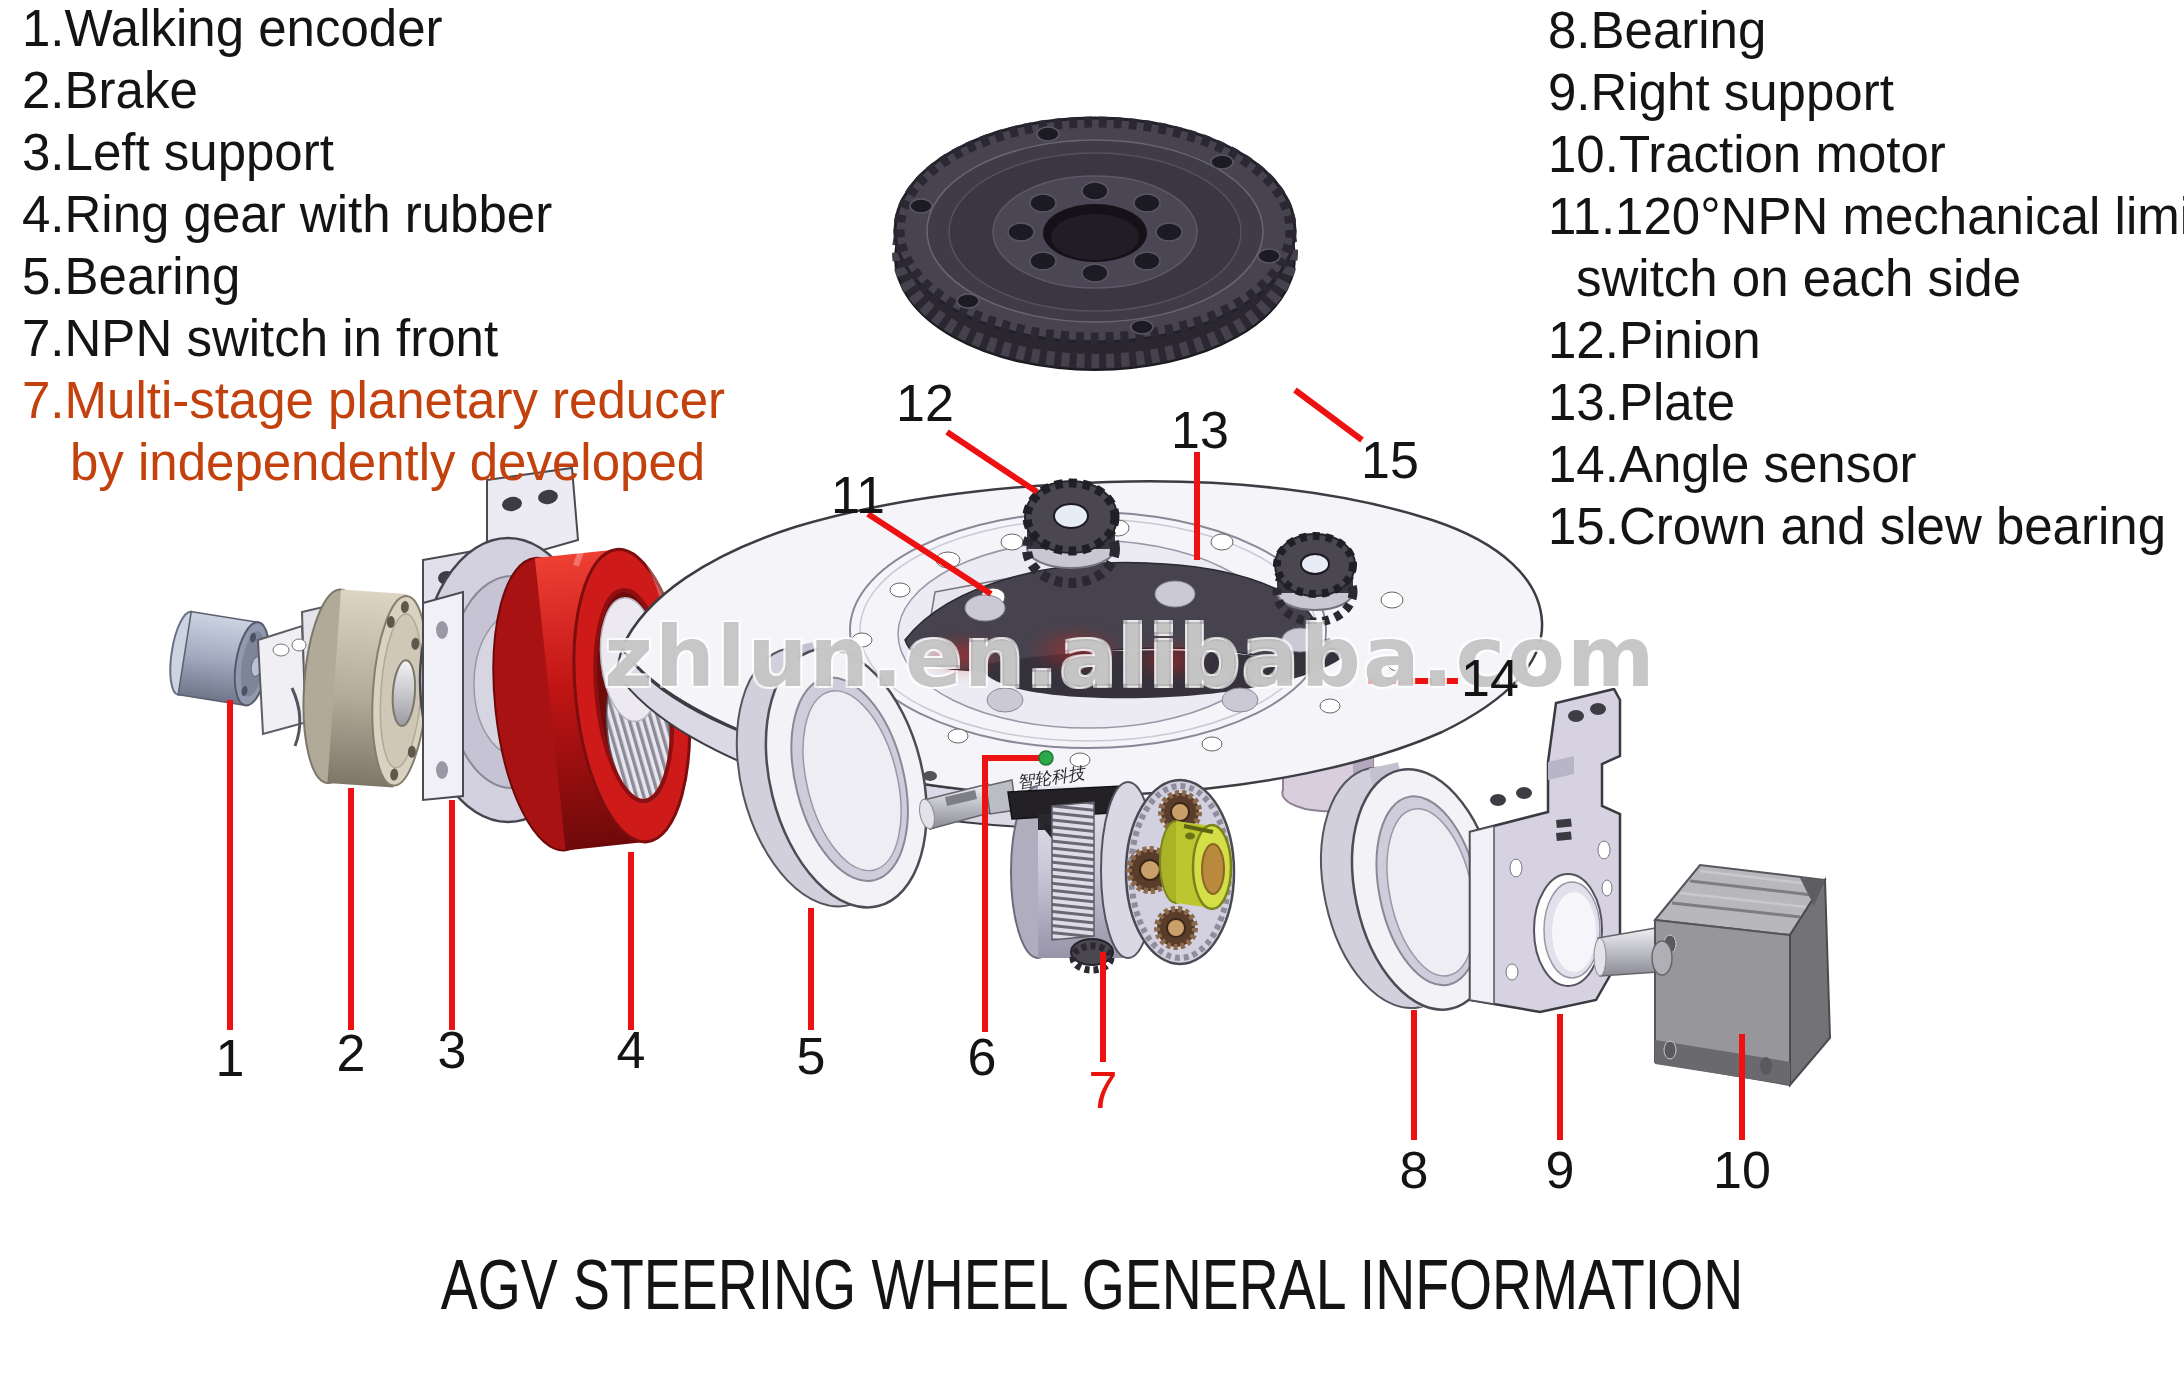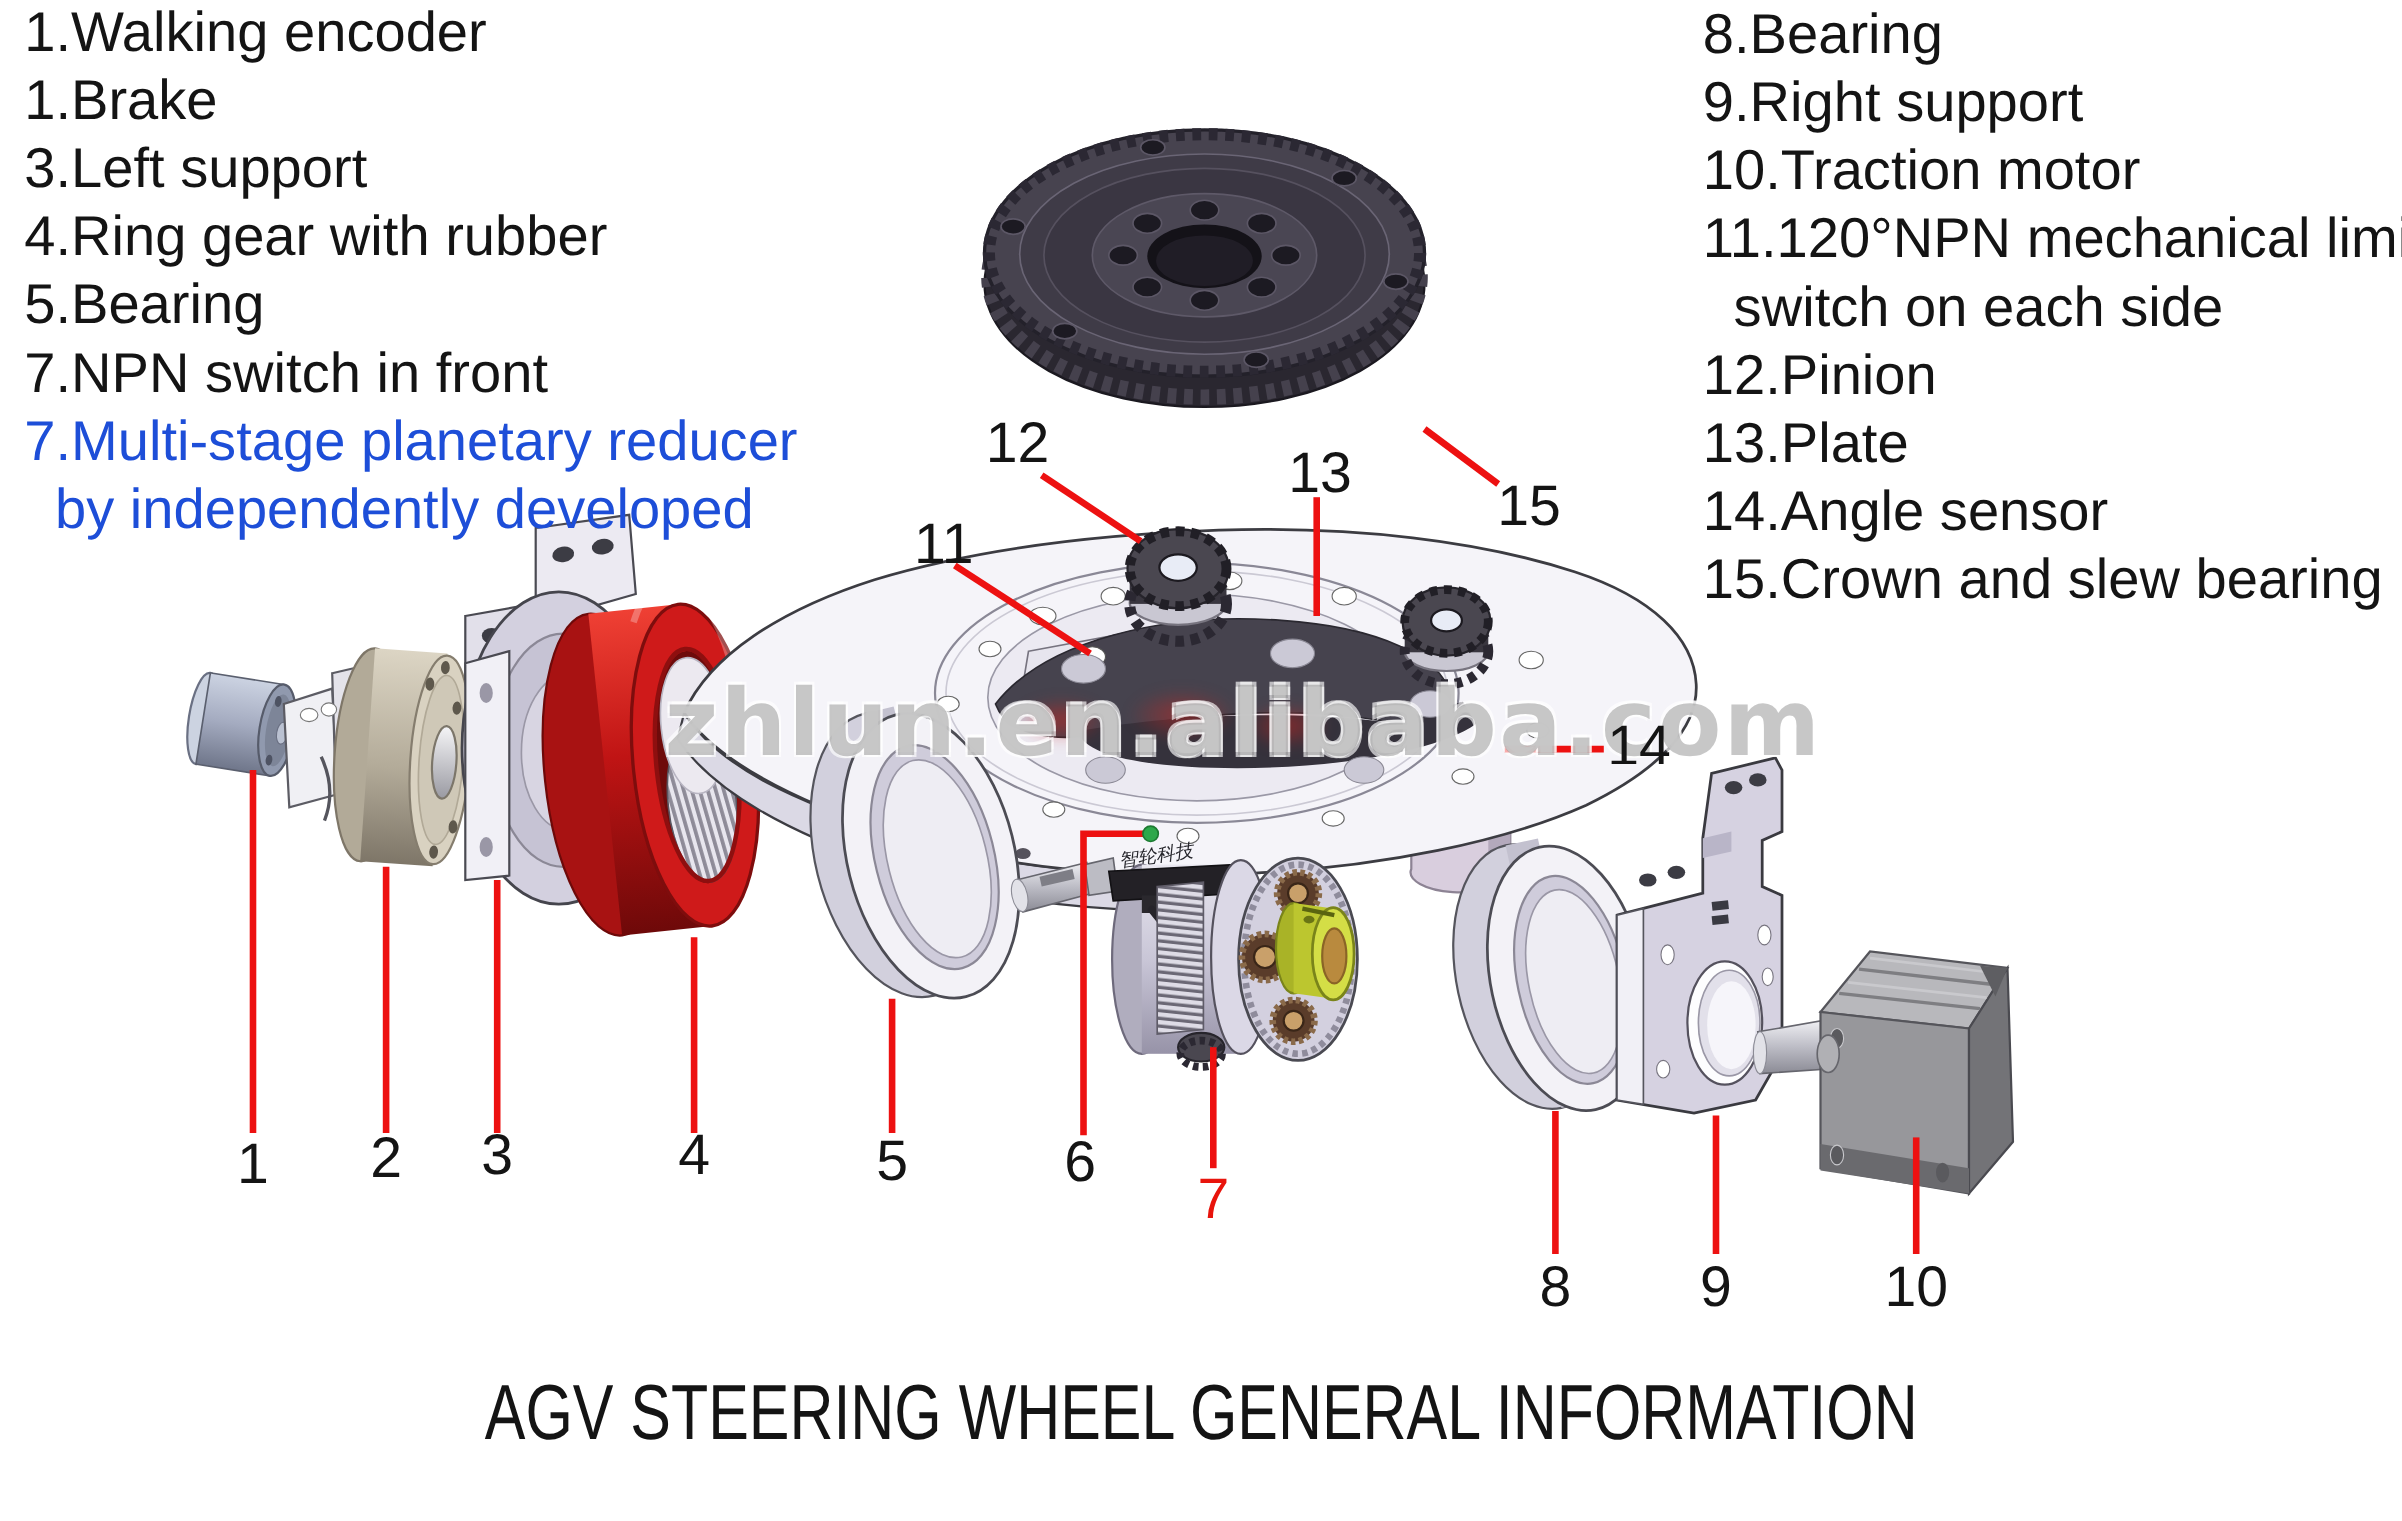--- a/index.html
+++ b/index.html
@@ -2,21 +2,21 @@
 <html><head>
 <meta charset="utf-8">
 <style>
   html,body{margin:0;padding:0;background:#ffffff;}
   .stage{position:relative;width:2184px;height:1383px;background:#ffffff;overflow:hidden;
          font-family:"Liberation Sans", sans-serif;color:#141414;}
   .stage svg{position:absolute;left:0;top:0;}
   .legend{position:absolute;line-height:62px;font-size:51px;white-space:nowrap;letter-spacing:0px;}
   .legend-left{left:22px;top:-2px;}
   .legend-right{left:1548px;top:0px;}
-  .legend .red{color:#1d4ed8;}
+  .legend .red{color:#c2410c;text-align:center;}
   .legend .indent{padding-left:28px;}
   .callout{position:absolute;transform:translate(-50%,-50%);font-size:52px;color:#141414;
            font-family:Liberation Sans, sans-serif;}
   .callout.red{color:#e8140c;}
   .wm{position:absolute;left:604px;top:608px;width:900px;font-family:"DejaVu Sans",sans-serif;
       font-weight:bold;font-size:84px;letter-spacing:2px;white-space:nowrap;
       color:rgba(122,122,122,0.42);
       text-shadow:2px 2px 0 rgba(255,255,255,.65),-2px -2px 0 rgba(255,255,255,.65),
                   2px -2px 0 rgba(255,255,255,.65),-2px 2px 0 rgba(255,255,255,.65);
       pointer-events:none;}
@@ -343,21 +343,21 @@
       <line x1="1295" y1="390" x2="1362" y2="440"></line>
     </g>
     <circle cx="1046" cy="758" r="7" fill="#2da84a" stroke="#1d7a32" stroke-width="1.5"></circle>
   </svg>
 
   <div class="wm-red"></div>
   <div class="wm">zhlun.en.alibaba.com</div>
 
   <div class="legend legend-left">
     <div>1.Walking encoder</div>
-    <div>1.Brake</div>
+    <div>2.Brake</div>
     <div>3.Left support</div>
     <div>4.Ring gear with rubber</div>
     <div>5.Bearing</div>
     <div>7.NPN switch in front</div>
     <div class="red">7.Multi-stage planetary reducer</div>
     <div class="red indent">by independently developed</div>
   </div>
 
   <div class="legend legend-right">
     <div>8.Bearing</div>

